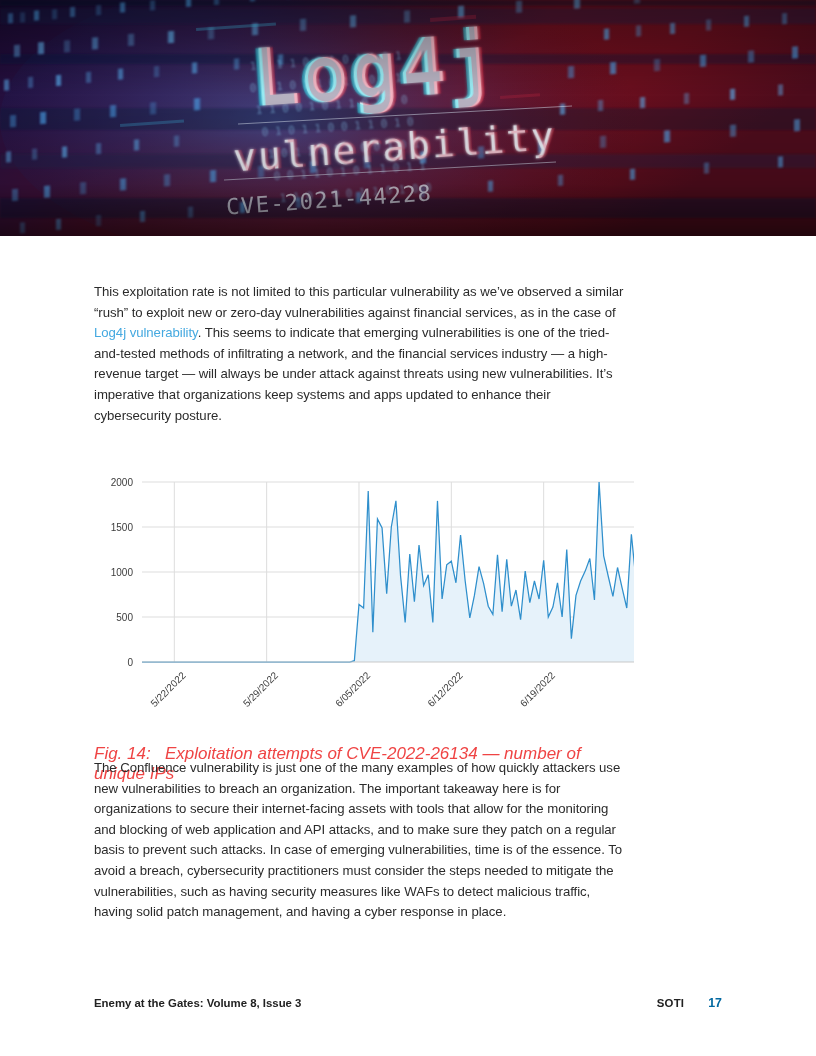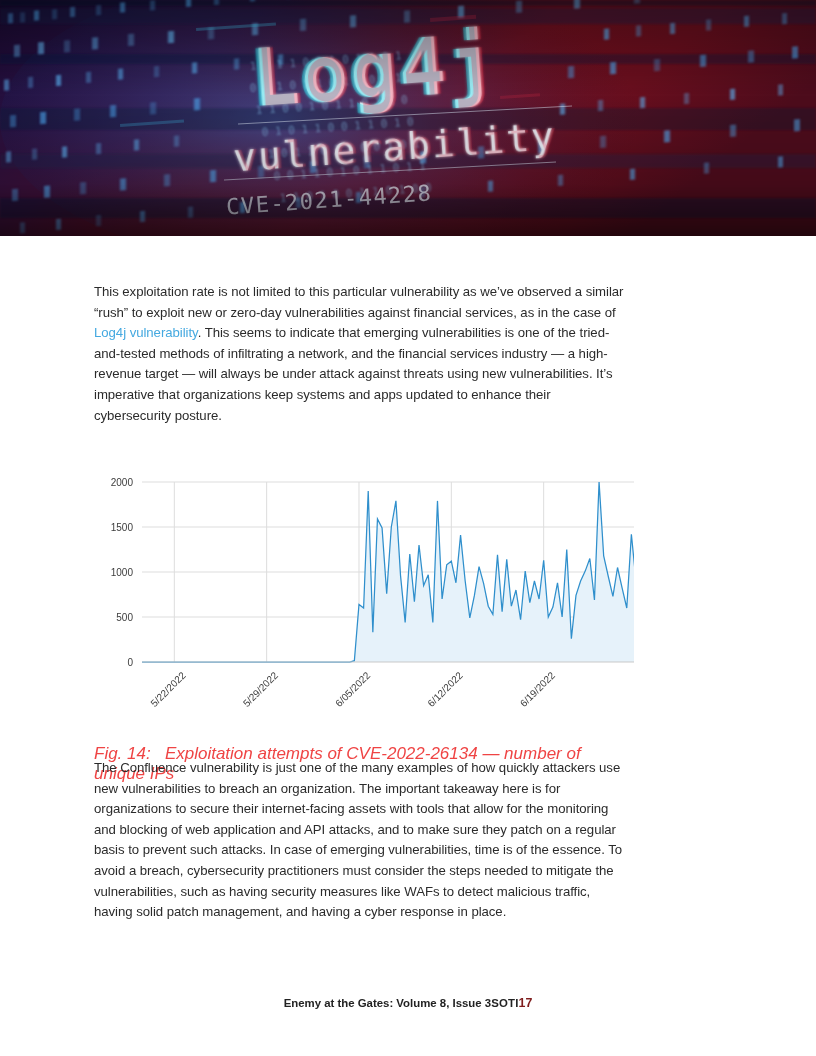--- a/index.html
+++ b/index.html
@@ -105,32 +105,32 @@
 
   
   .footer {
     position: absolute;
     left: 94px;
     top: 994px;
     width: 628px;
     height: 18px;
     display: flex;
     align-items: center;
-    justify-content: center;
+    justify-content: space-between;
     font-size: 11.4px;
     font-weight: bold;
     color: #222222;
   }
   .footer-right {
     display: flex;
     align-items: baseline;
-    gap: 0;
+    gap: 24px;
   }
   .footer-brand { color: #222222; font-weight: bold; letter-spacing: 0.2px; }
-  .footer-page { color: #7f1d1d; font-weight: bold; font-size: 12.4px; }
+  .footer-page { color: #0369a1; font-weight: bold; font-size: 12.4px; }
 </style>
 </head>
 <body>
 
 <div class="page">
 
   <div class="hero">
     <svg viewBox="0 0 816 236" preserveAspectRatio="none">
       <defs>
         <linearGradient id="heroBg" x1="0" y1="0" x2="1" y2="0.35">

